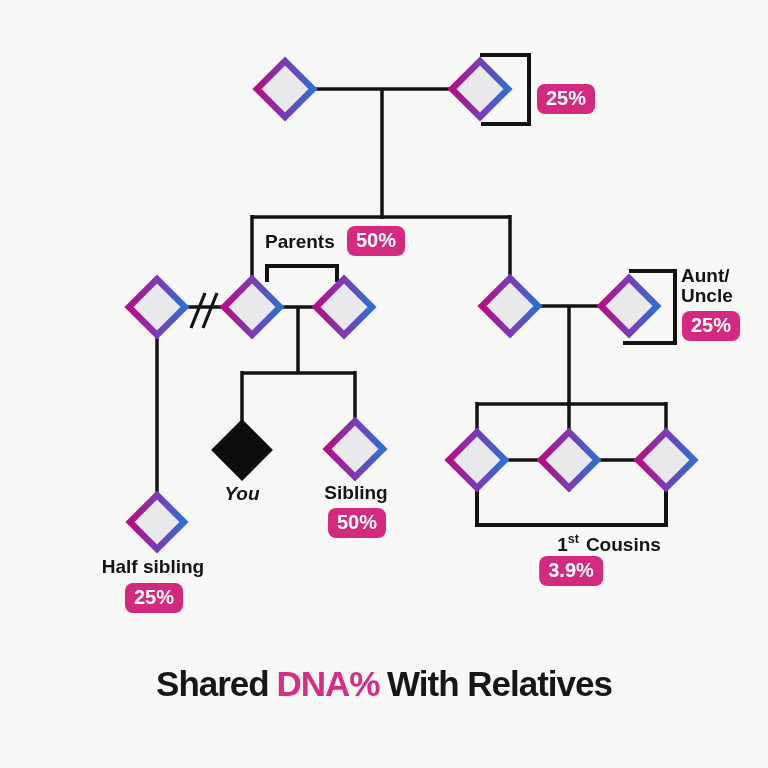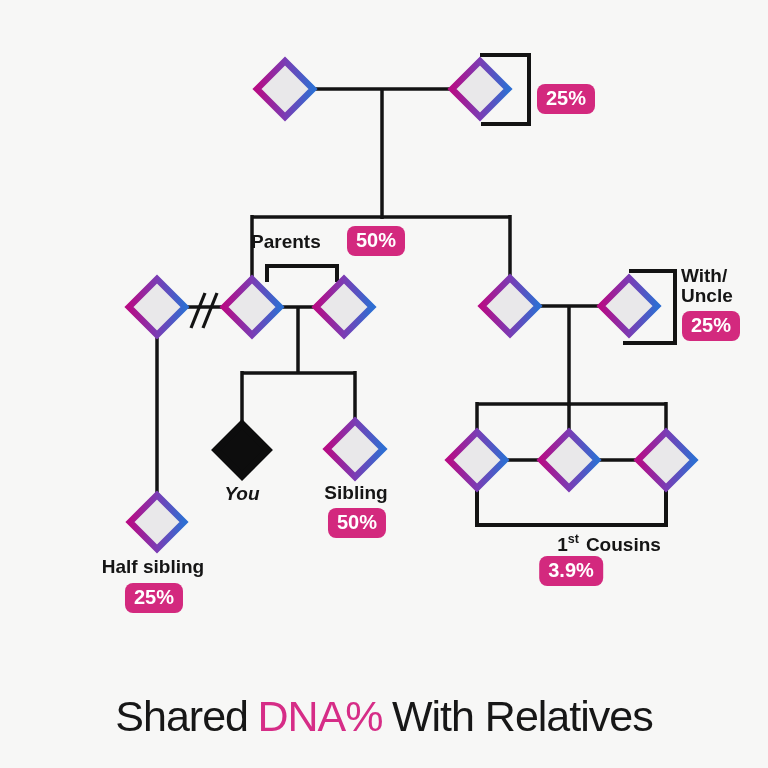--- a/index.html
+++ b/index.html
@@ -12,22 +12,22 @@
   .dm{fill:var(--diamond-fill,#e9e8ea);stroke:url(#dg);stroke-width:6.5;stroke-linejoin:miter;}
   .dm-you{fill:var(--you-fill,#0d0d0d);stroke:var(--you-fill,#0d0d0d);stroke-width:7;stroke-linejoin:miter;}
   .lbl{position:absolute;color:var(--label-text,#151515);font-size:19px;font-weight:700;line-height:20px;white-space:nowrap;}
   .lbl.centered{transform:translateX(-50%);}
   .badge{position:absolute;background:var(--badge-bg,#d3297e);color:var(--badge-text,#ffffff);
          font-size:20px;font-weight:700;line-height:24px;padding:2px 9px 4px 9px;border-radius:8px;white-space:nowrap;}
   .badge.centered{transform:translateX(-50%);}
   .aunt-label{line-height:19px;}
   .cousins-label sup{font-size:0.66em;position:relative;top:-1px;vertical-align:super;}
   .cousins-label .rest{margin-left:7px;}
-  .title{position:absolute;left:384px;top:692px;transform:translateX(-50%);
-         font-size:43px;font-weight:400;letter-spacing:-1px;color:var(--title-text,#171717);white-space:nowrap;}
+  .title{position:absolute;left:384px;top:664px;transform:translateX(-50%);
+         font-size:35px;font-weight:700;letter-spacing:-1px;color:var(--title-text,#171717);white-space:nowrap;}
   .title .accent{color:var(--title-accent,#d62d87);}
   .title span + span{margin-left:0.22em;}
 </style>
 </head>
 <body>
 
 <div class="canvas">
 
   <svg class="tree" width="768" height="768" viewBox="0 0 768 768">
     <defs>
@@ -77,24 +77,24 @@
     <polygon class="dm-you" points="216,450 242,424 268,450 242,476"></polygon>
     <polygon class="dm" points="327,449 355,421 383,449 355,477"></polygon>
     <polygon class="dm" points="130,522 157,495 184,522 157,549"></polygon>
     <polygon class="dm" points="449,460 477,432 505,460 477,488"></polygon>
     <polygon class="dm" points="541,460 569,432 597,460 569,488"></polygon>
     <polygon class="dm" points="638,460 666,432 694,460 666,488"></polygon>
   </svg>
 
   <div class="badge" style="left:537px;top:84px;">25%</div>
 
-  <div class="lbl" style="left:251px;top:232px;">Parents</div>
+  <div class="lbl" style="left:265px;top:232px;">Parents</div>
   <div class="badge" style="left:347px;top:226px;">50%</div>
 
-  <div class="lbl aunt-label" style="left:681px;top:266px;">With/</div>
+  <div class="lbl aunt-label" style="left:681px;top:266px;">Aunt/</div>
   <div class="lbl aunt-label" style="left:681px;top:286px;">Uncle</div>
   <div class="badge" style="left:682px;top:311px;">25%</div>
 
   <div class="lbl centered" style="left:242px;top:484px;font-style:italic;">You</div>
 
   <div class="lbl centered" style="left:356px;top:483px;">Sibling</div>
   <div class="badge centered" style="left:357px;top:508px;">50%</div>
 
   <div class="lbl centered" style="left:153px;top:557px;text-align:center;">Half sibling</div>
   <div class="badge centered" style="left:154px;top:583px;">25%</div>

